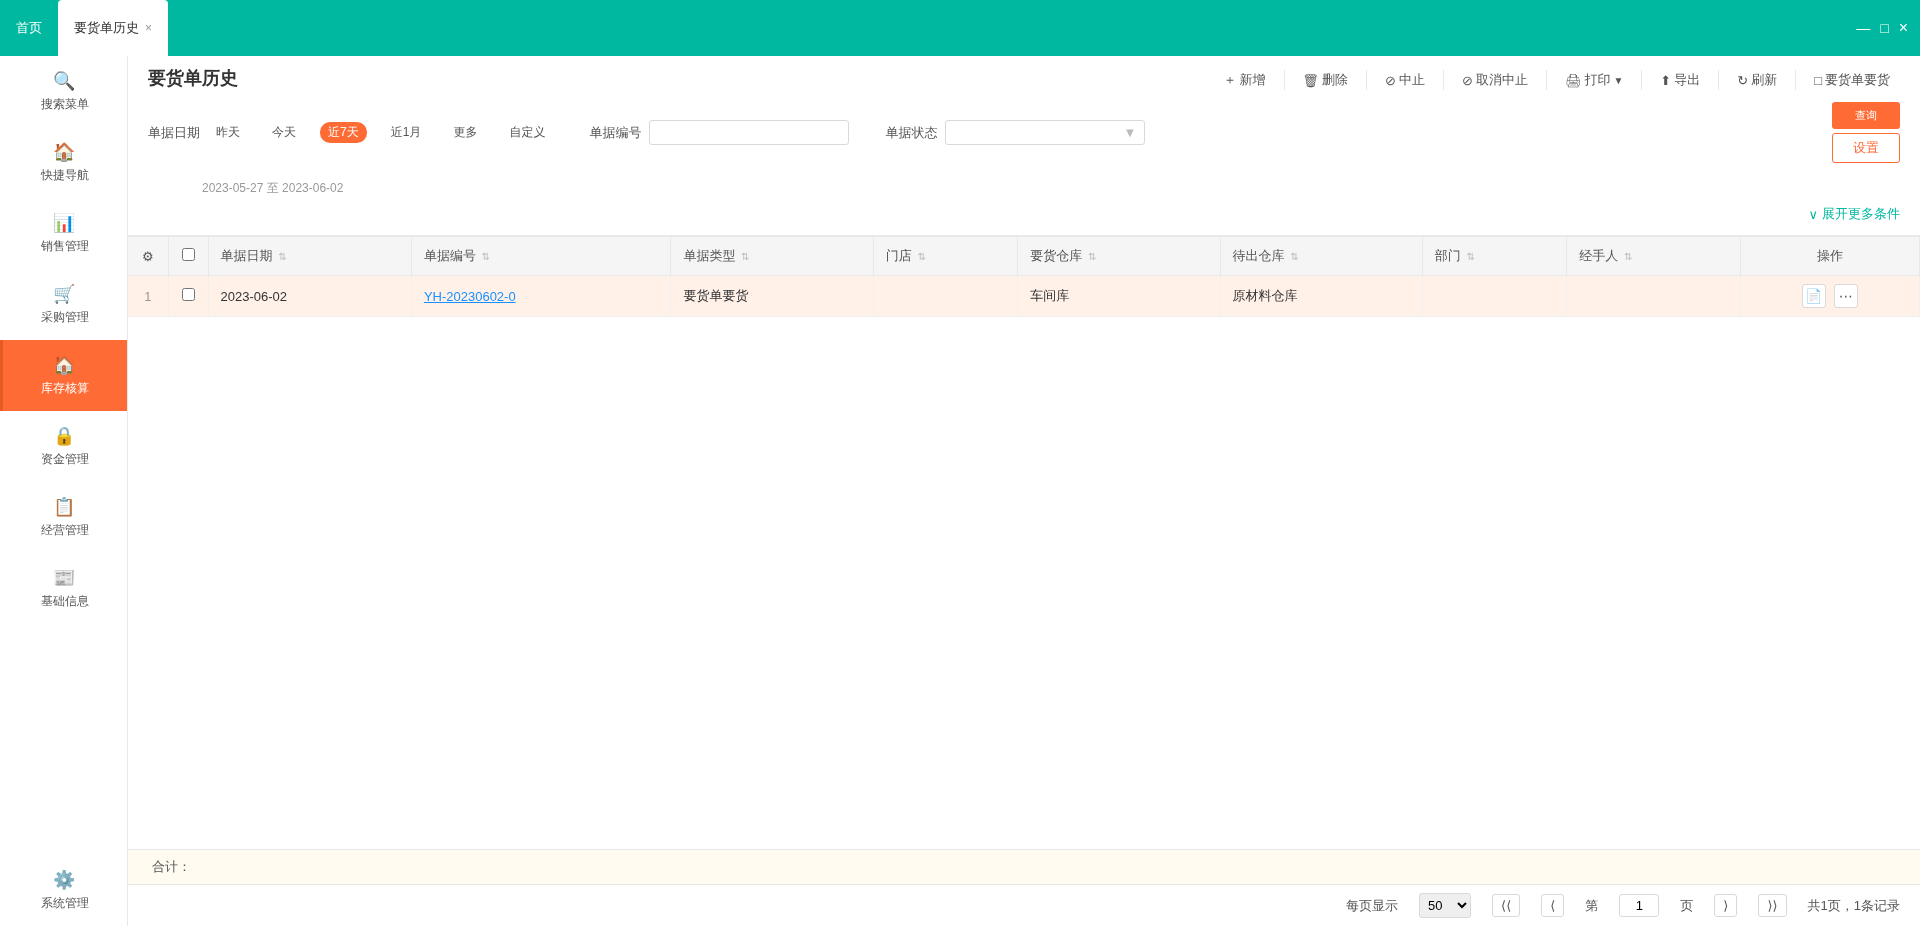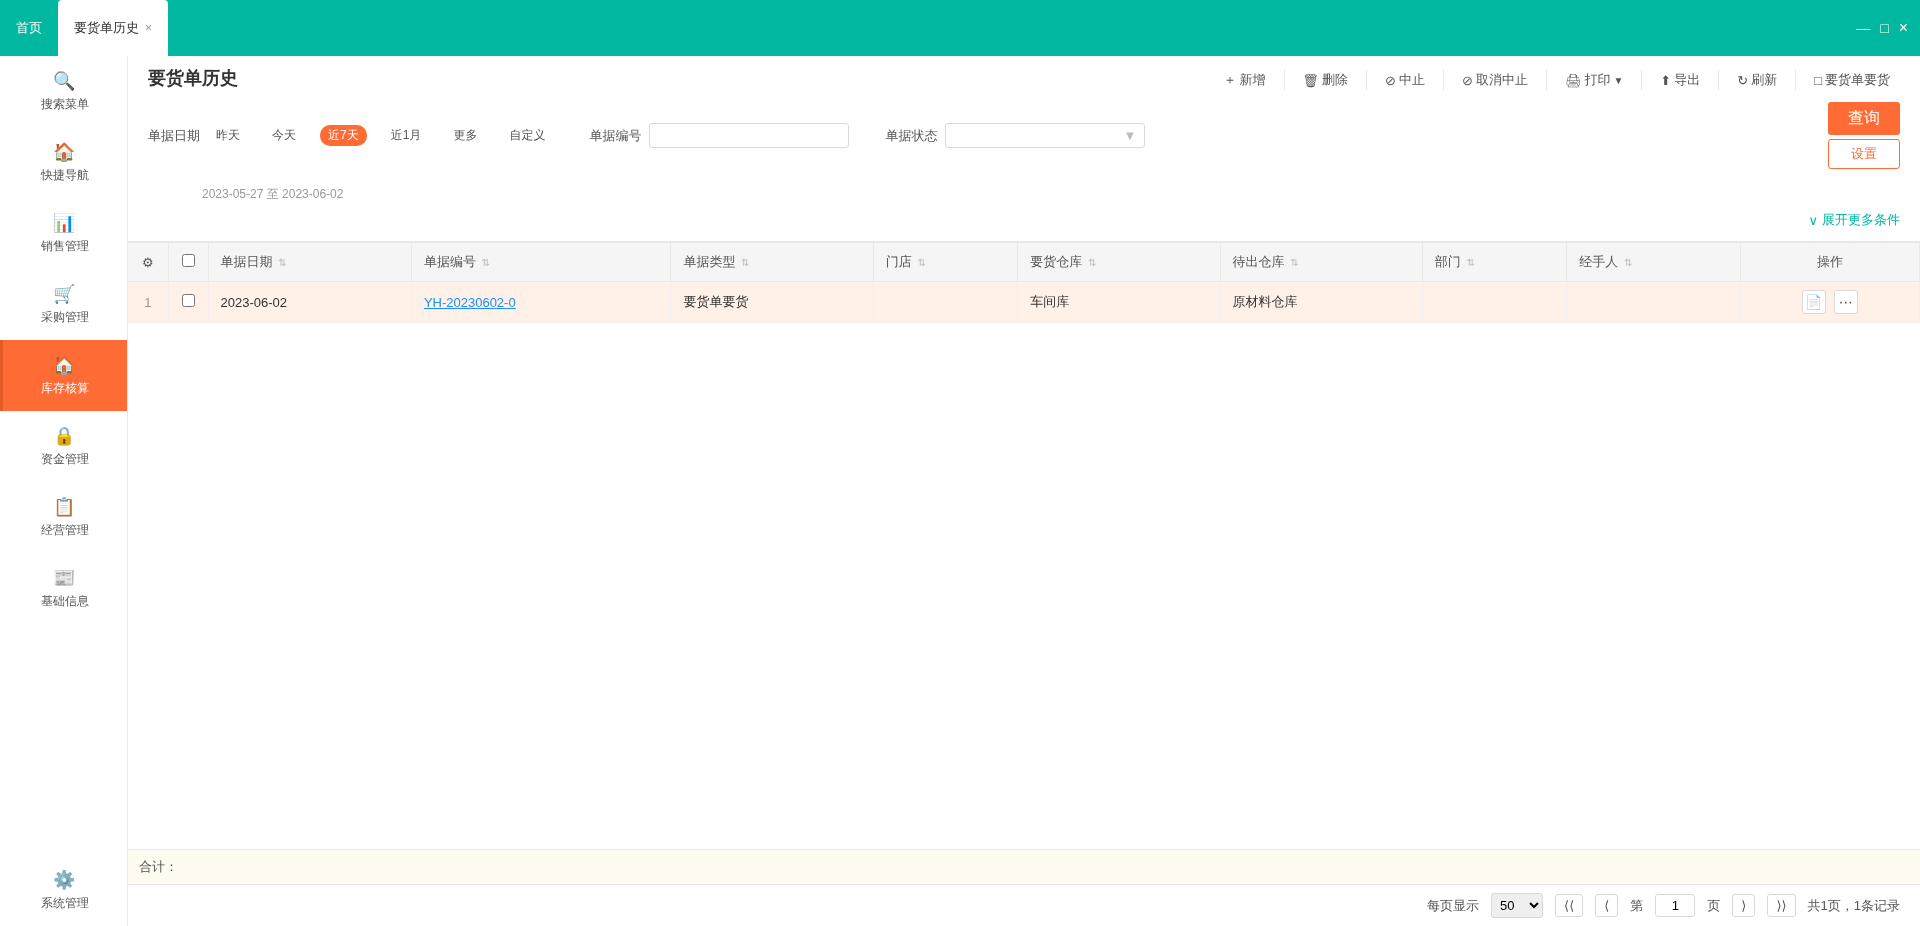--- a/index.html
+++ b/index.html
@@ -201,21 +201,21 @@
       gap: 4px;
       margin-left: auto;
     }
     .query-btn {
       background: #ff6b35;
       color: white;
       border: none;
       border-radius: 3px;
       padding: 6px 20px;
       cursor: pointer;
-      font-size: 16px;
+      font-size: 11px;
       white-space: nowrap;
     }
     .settings-btn {
       background: white;
       color: #ff6b35;
       border: 1px solid #ff6b35;
       border-radius: 3px;
       padding: 5px 20px;
       cursor: pointer;
       font-size: 13px;
@@ -262,38 +262,38 @@
       border-right: 1px solid #f0f0f0;
     }
     .link-text { color: #1890ff; cursor: pointer; text-decoration: underline; }
     .settings-col { width: 40px; text-align: center; }
     .checkbox-col { width: 40px; text-align: center; }
 
     
     .summary-bar {
       background: #fffbf0;
       border-top: 1px solid #e8e8e8;
-      padding: 8px 11px;
+      padding: 8px 24px;
       font-size: 13px;
       color: #555;
       flex-shrink: 0;
       display: flex;
       align-items: center;
       gap: 20px;
     }
 
     
     .pagination {
       display: flex;
       align-items: center;
       justify-content: flex-end;
       padding: 8px 20px;
       background: white;
       border-top: 1px solid #e8e8e8;
-      gap: 12px;
+      gap: 21px;
       font-size: 13px;
       color: #555;
       flex-shrink: 0;
     }
     .page-btn {
       border: 1px solid #d9d9d9;
       background: white;
       padding: 3px 8px;
       border-radius: 3px;
       cursor: pointer;

